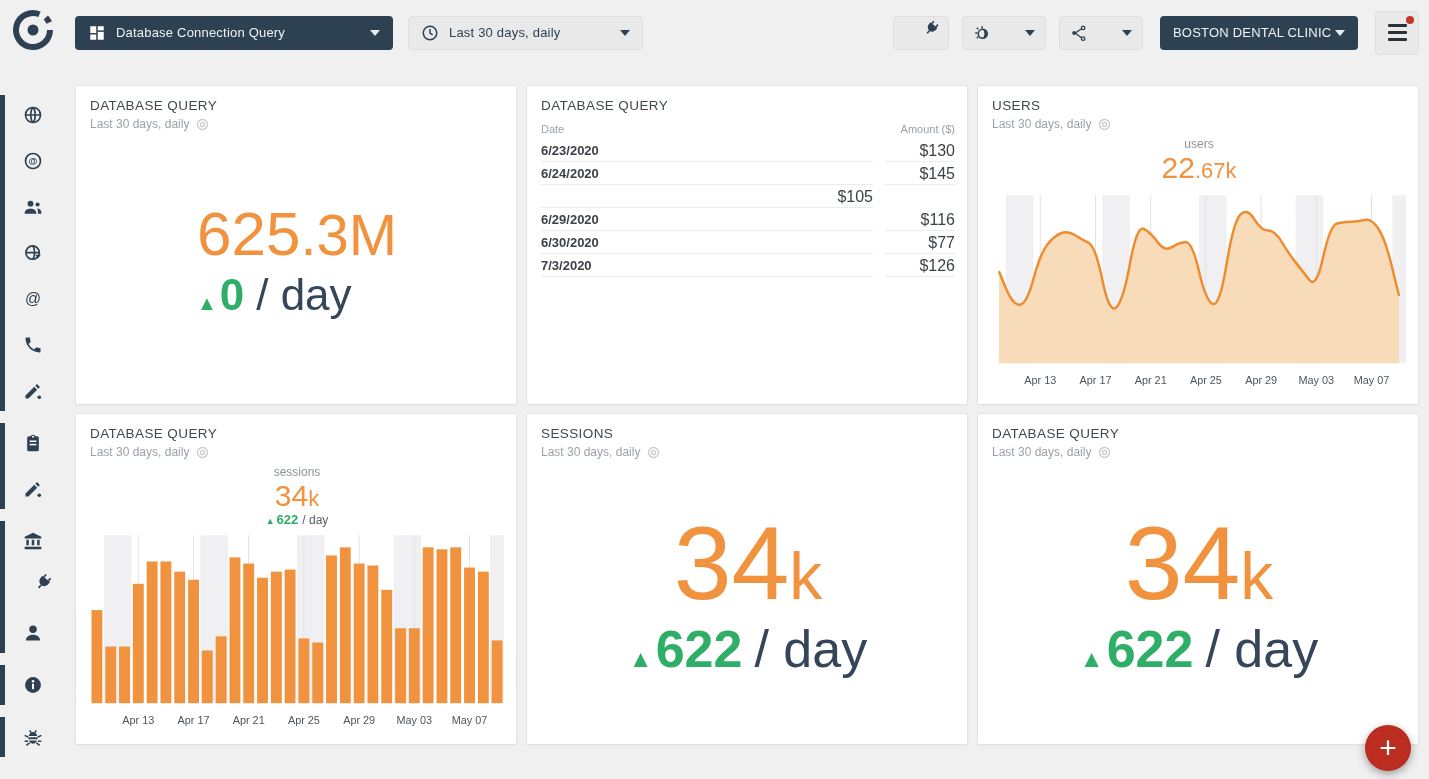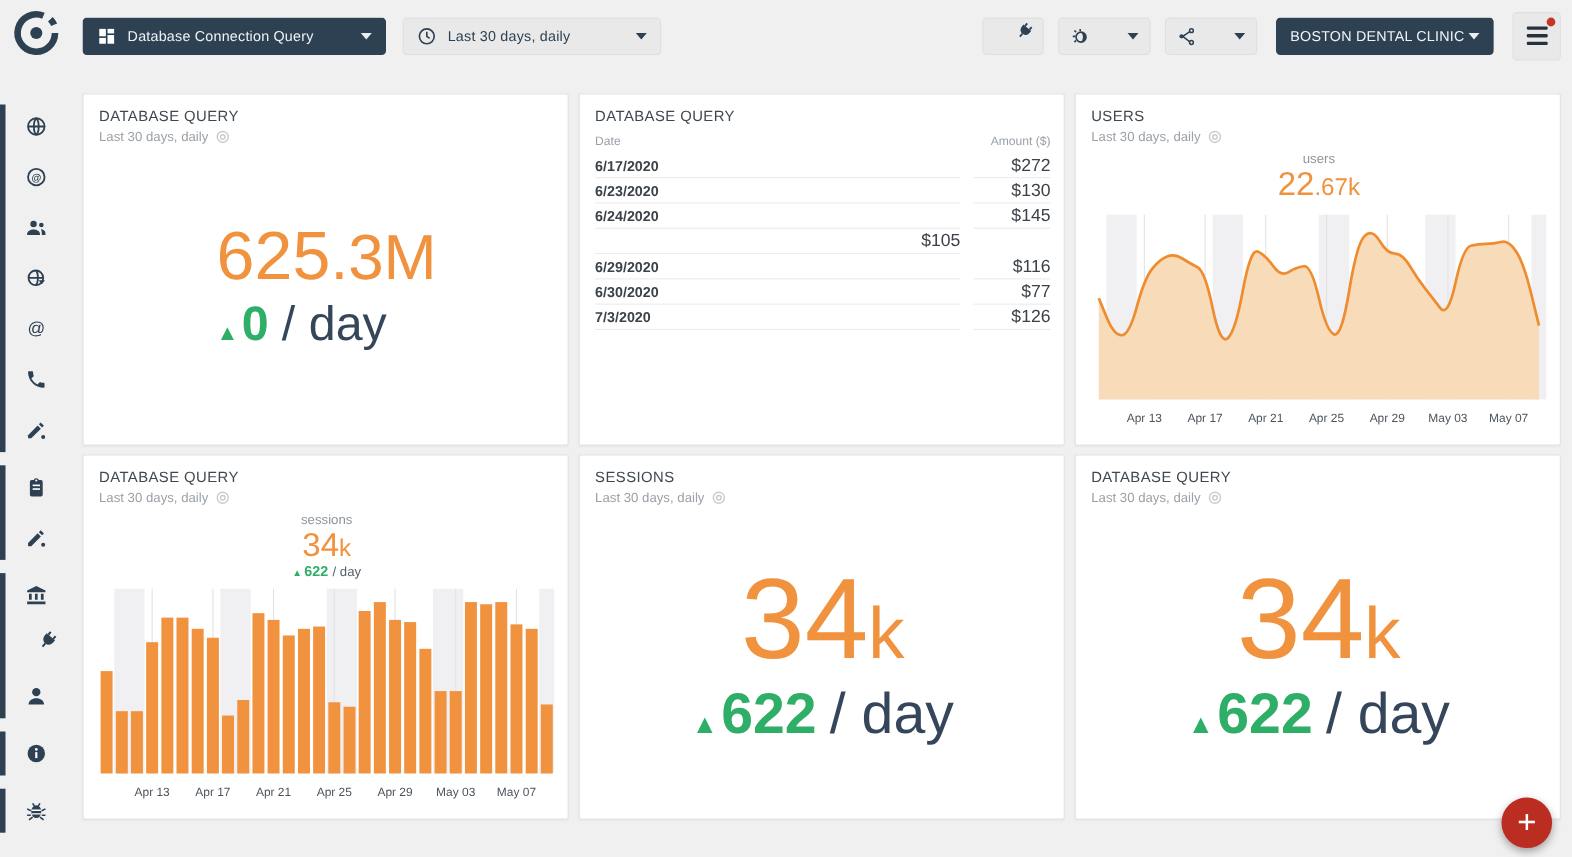--- a/index.html
+++ b/index.html
@@ -21,21 +21,21 @@
   .btn{display:flex;align-items:center;border-radius:4px;border:1px solid transparent;cursor:pointer;
     box-sizing:border-box;height:34px;padding:0 12px;background:transparent;font-family:inherit;}
   .btn-navy{background:#2e4152;color:#eef2f5;}
   .btn-light{background:#e9e9ea;border-color:#dfdfe0;color:#2e4152;}
   .btn .lbl{font-size:13px;letter-spacing:.2px;white-space:nowrap;}
   .caret{width:0;height:0;border-left:5px solid transparent;border-right:5px solid transparent;
     border-top:6px solid #2e4152;margin-left:auto;}
   .caret.w{border-top-color:#e8edf1;}
   .ticon{display:flex;width:18px;height:18px;margin-right:10px;flex:none;}
   .ticon svg{width:18px;height:18px;}
-  .dash-btn{width:276px;}
+  .dash-btn{width:318px;}
   .period-btn{width:235px;margin-left:15px;}
   .spacer{flex:1;}
   .sq-btn{width:56px;justify-content:center;}
   .sq-btn .ticon{margin:0;}
   .dd-btn{width:84px;margin-left:13px;justify-content:space-between;padding:0 10px;}
   .client-btn{width:198px;margin-left:17px;justify-content:space-between;}
   .menu-btn{width:44px;height:44px;margin-left:17px;position:relative;justify-content:center;padding:0;}
   .menu-lines{display:flex;flex-direction:column;row-gap:4px;}
   .menu-lines i{display:block;width:19px;height:3px;background:#27323c;border-radius:1px;}
   .notif-dot{position:absolute;top:4px;right:4px;width:8px;height:8px;border-radius:50%;background:#c63526;}
@@ -314,24 +314,20 @@
     </section>
 
     <section class="card">
       <div class="card-title">DATABASE QUERY</div>
       <div class="tbl">
         <div class="tbl-head">
           <span>Date</span>
           <span class="r">Amount ($)</span>
         </div>
         <div id="amount-table-body">
-            <div class="tbl-row">
-              <span class="date">6/17/2020</span>
-              <span class="amt">$272</span>
-            </div>
             <div class="tbl-row">
               <span class="date">6/23/2020</span>
               <span class="amt">$130</span>
             </div>
             <div class="tbl-row">
               <span class="date">6/24/2020</span>
               <span class="amt">$145</span>
             </div>
             <div class="tbl-row">
               <span class="amt">$105</span>

